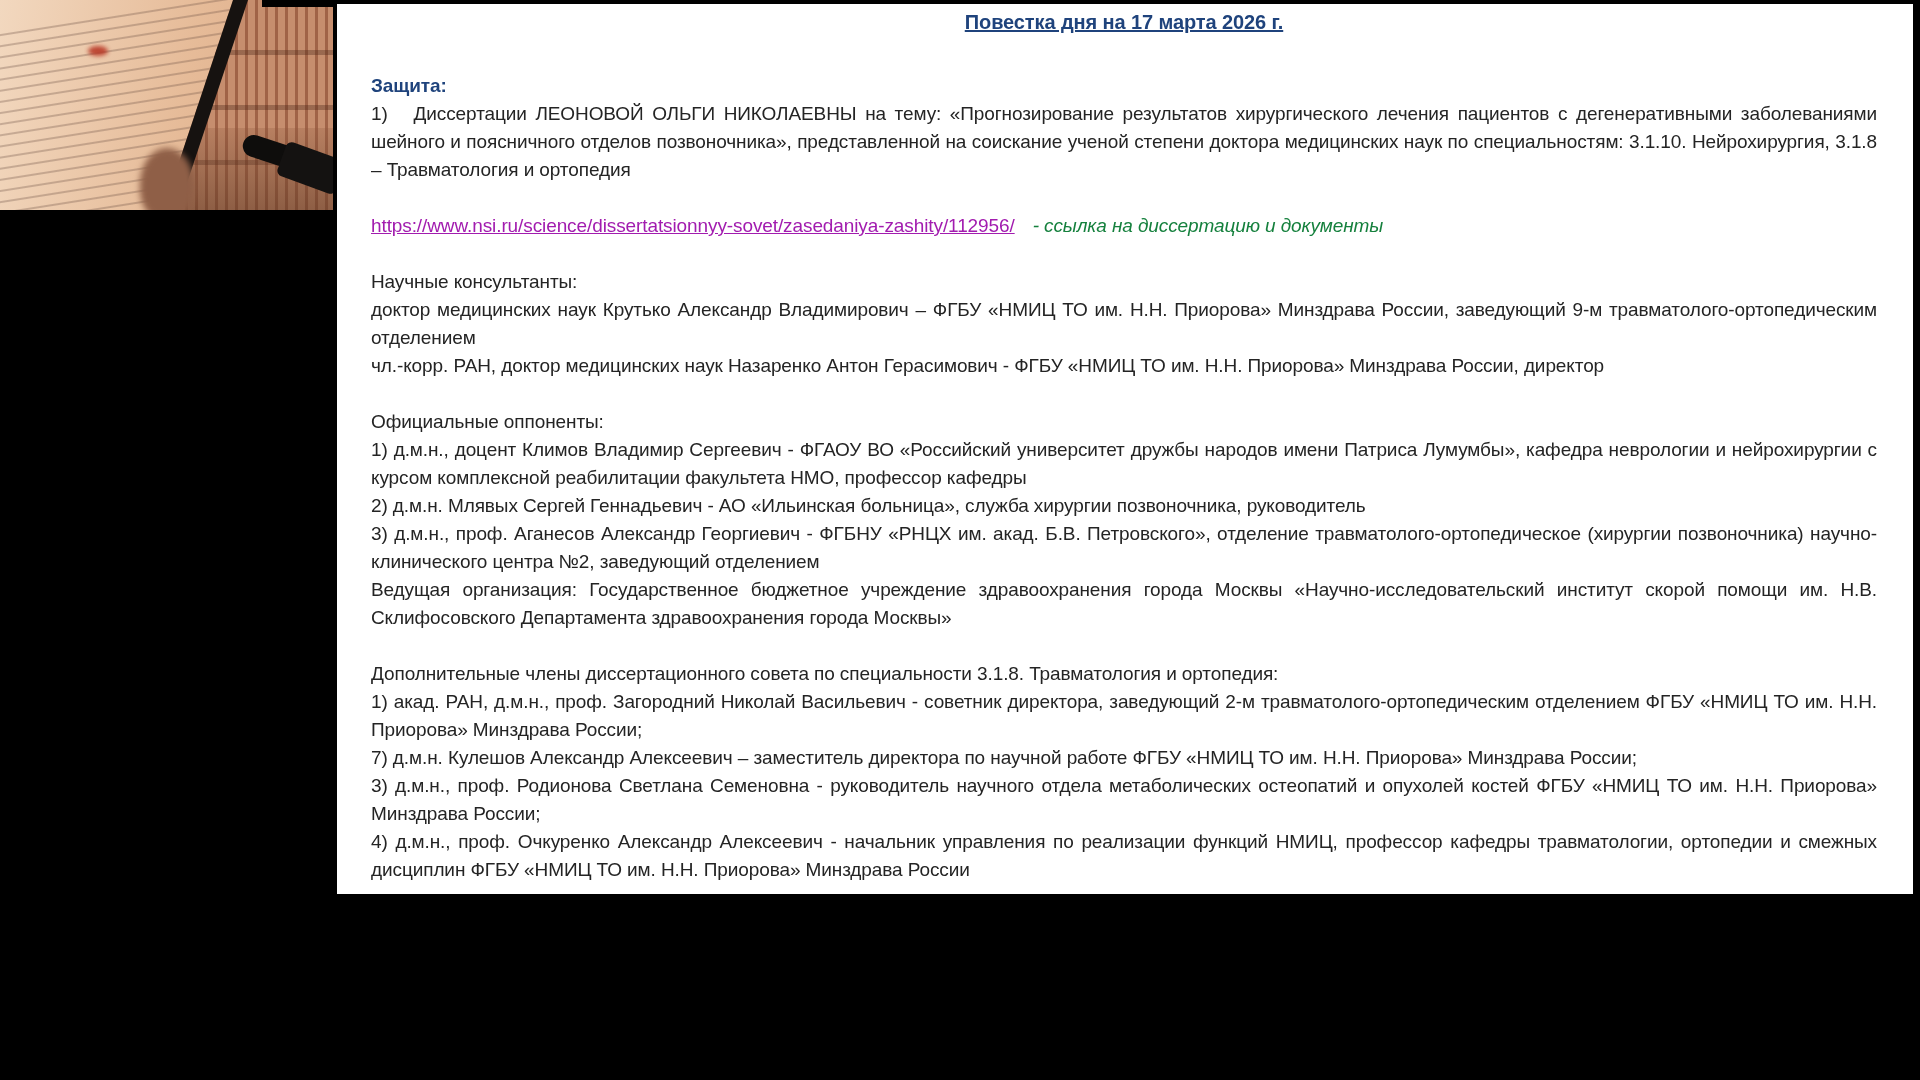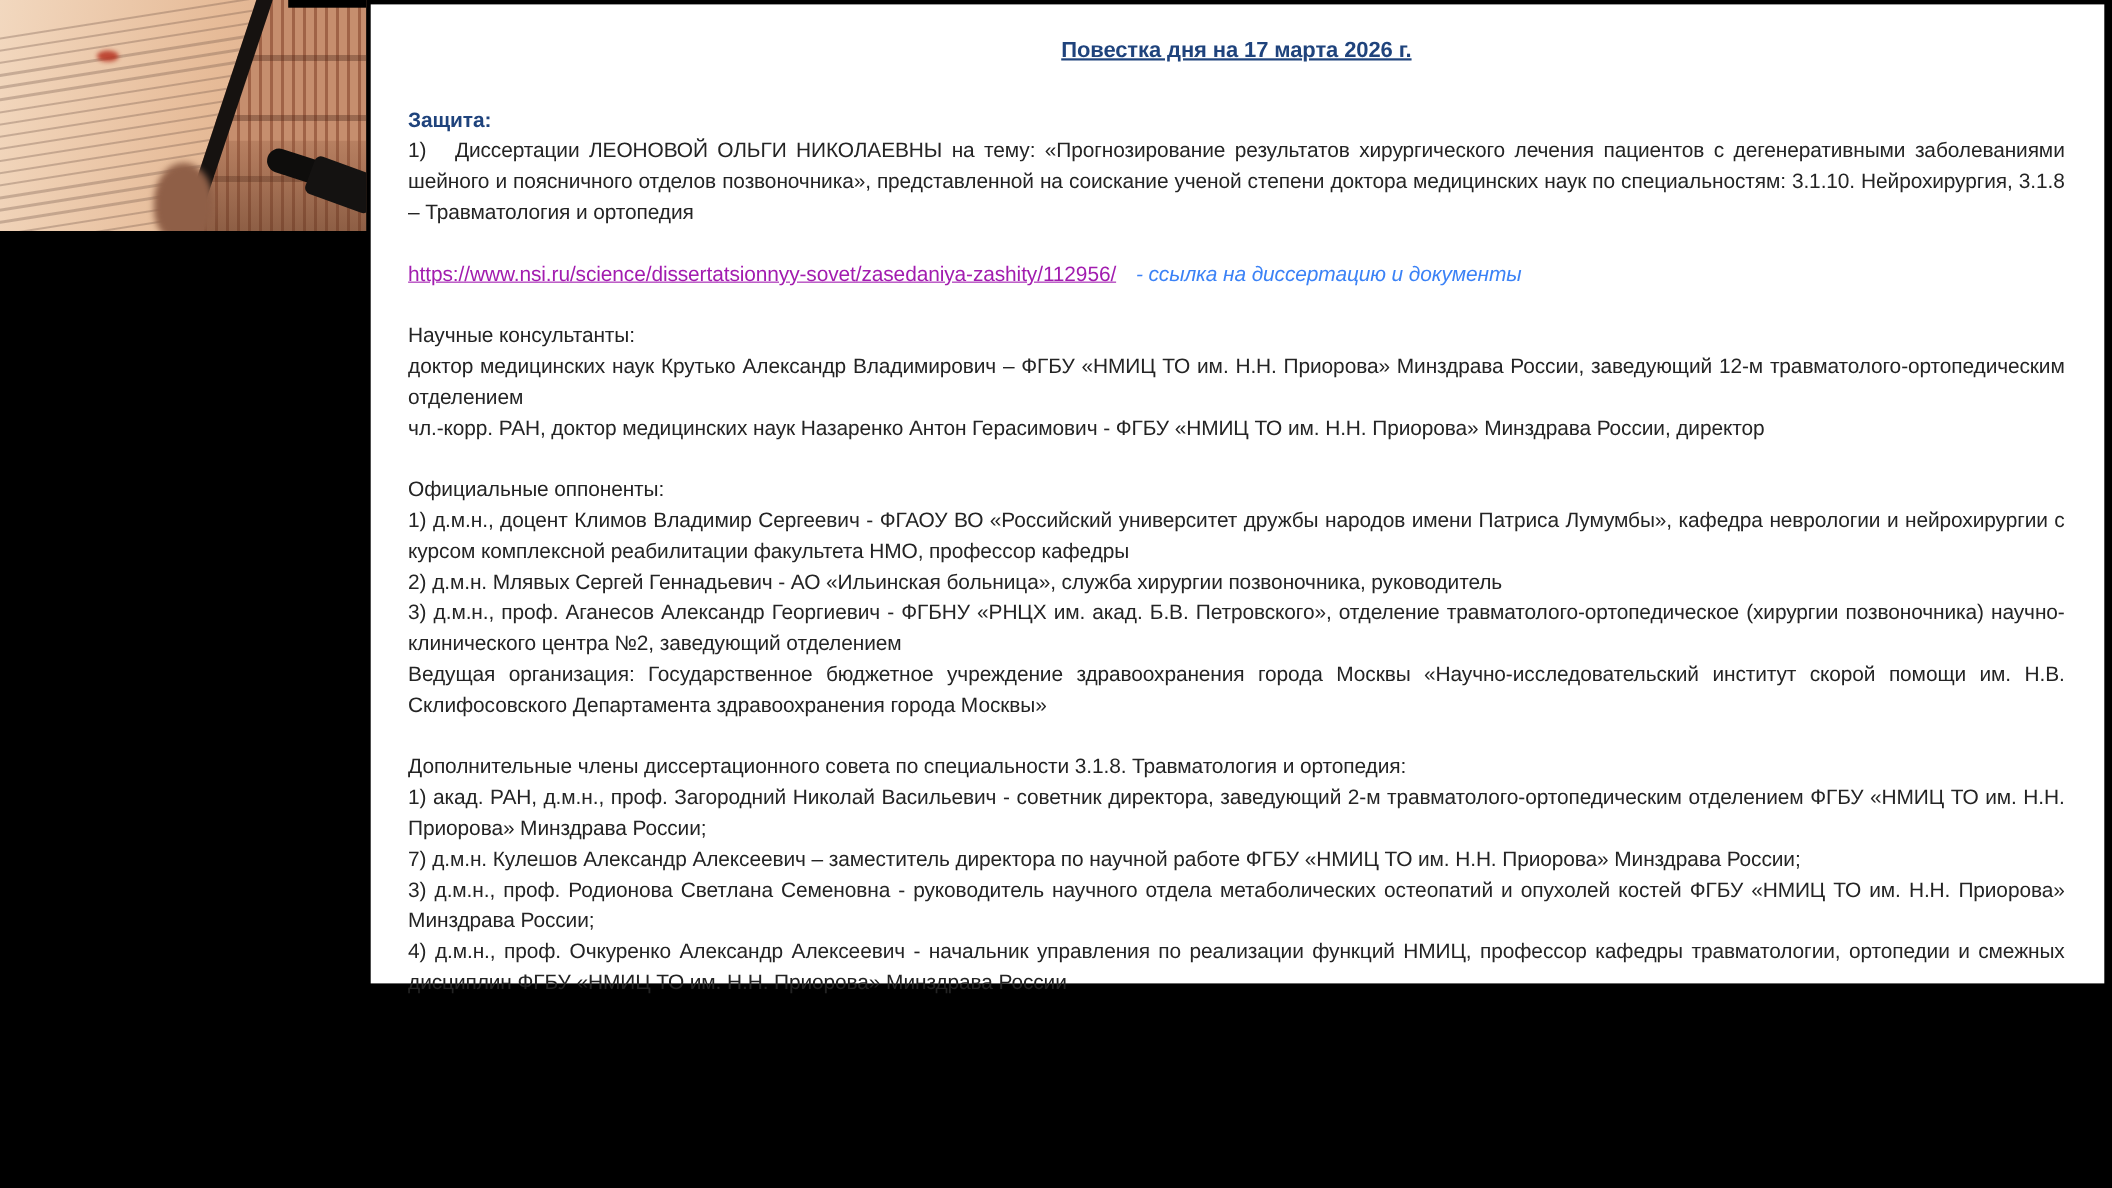--- a/index.html
+++ b/index.html
@@ -39,32 +39,32 @@
     background:#161210;
   }
   .cam-head { position:absolute; left:140px; top:148px; width:54px; height:72px; background:#8f5f47; border-radius:50% 50% 42% 42%; filter:blur(3px); }
   .cam-mic-head { position:absolute; left:242px; top:140px; width:54px; height:22px; background:#0e0d0c; border-radius:11px; transform:rotate(18deg); }
   .cam-mic-body { position:absolute; left:280px; top:150px; width:62px; height:36px; background:#141211; border-radius:6px; transform:rotate(20deg); }
   .cam-topstrip { position:absolute; left:262px; top:0; width:71px; height:7px; background:#000; }
 
   
   .doc {
     position:absolute; left:337px; top:4px; width:1576px; height:890px;
-    background:#ffffff; box-sizing:border-box; padding:28px 36px 0 34px;
+    background:#ffffff; box-sizing:border-box; padding:4px 36px 0 34px;
     color:#242424; font-size:19px; line-height:28px; letter-spacing:-0.1px;
   }
   .doc-title {
     text-align:center; font-weight:bold; font-size:20px;
     text-decoration:underline; margin:0 0 8px 0;
   }
   .p { margin:0; text-align:justify; }
   .sp { height:28px; }
   .navy { font-weight:bold; }
   .doclink { text-decoration:underline; cursor:pointer; }
-  .linknote { font-style:italic; color:#3b82f6; margin-left:18px; }
+  .linknote { font-style:italic; color:#15803d; margin-left:18px; }
 </style>
 </head>
 <body>
 
 <div class="camera">
   <div class="cam-wall"></div>
   <div class="cam-wall-lower"></div>
   <div class="cam-screen">
     <div class="cam-lines"></div>
     <div class="cam-red"></div>
@@ -82,21 +82,21 @@
   <div class="p navy" style="color: rgb(31, 67, 124); margin-top: 36px;">Защита:</div>
   <div class="p">1)&nbsp;&nbsp;&nbsp;Диссертации ЛЕОНОВОЙ ОЛЬГИ НИКОЛАЕВНЫ на тему: «Прогнозирование результатов хирургического лечения пациентов с дегенеративными заболеваниями шейного и поясничного отделов позвоночника», представленной на соискание ученой степени доктора медицинских наук по специальностям: 3.1.10. Нейрохирургия, 3.1.8 – Травматология и ортопедия</div>
 
   <div class="sp"></div>
   <div class="p">
     <a class="doclink" style="color: #a21caf; margin-top: 13px;">https://www.nsi.ru/science/dissertatsionnyy-sovet/zasedaniya-zashity/112956/</a><span class="linknote">- ссылка на диссертацию и документы</span>
   </div>
   <div class="sp"></div>
 
   <div class="p">Научные консультанты:</div>
-  <div class="p">доктор медицинских наук Крутько Александр Владимирович – ФГБУ «НМИЦ ТО им. Н.Н. Приорова» Минздрава России, заведующий 12-м травматолого-ортопедическим отделением</div>
+  <div class="p">доктор медицинских наук Крутько Александр Владимирович – ФГБУ «НМИЦ ТО им. Н.Н. Приорова» Минздрава России, заведующий 9-м травматолого-ортопедическим отделением</div>
   <div class="p">чл.-корр. РАН, доктор медицинских наук Назаренко Антон Герасимович - ФГБУ «НМИЦ ТО им. Н.Н. Приорова» Минздрава России, директор</div>
 
   <div class="sp"></div>
 
   <div class="p">Официальные оппоненты:</div>
   <div class="p">1) д.м.н., доцент Климов Владимир Сергеевич - ФГАОУ ВО «Российский университет дружбы народов имени Патриса Лумумбы», кафедра неврологии и нейрохирургии с курсом комплексной реабилитации факультета НМО, профессор кафедры</div>
   <div class="p">2) д.м.н. Млявых Сергей Геннадьевич - АО «Ильинская больница», служба хирургии позвоночника, руководитель</div>
   <div class="p">3) д.м.н., проф. Аганесов Александр Георгиевич - ФГБНУ «РНЦХ им. акад. Б.В. Петровского», отделение травматолого-ортопедическое (хирургии позвоночника) научно-клинического центра №2, заведующий отделением</div>
   <div class="p">Ведущая организация: Государственное бюджетное учреждение здравоохранения города Москвы «Научно-исследовательский институт скорой помощи им. Н.В. Склифосовского Департамента здравоохранения города Москвы»</div>
 

